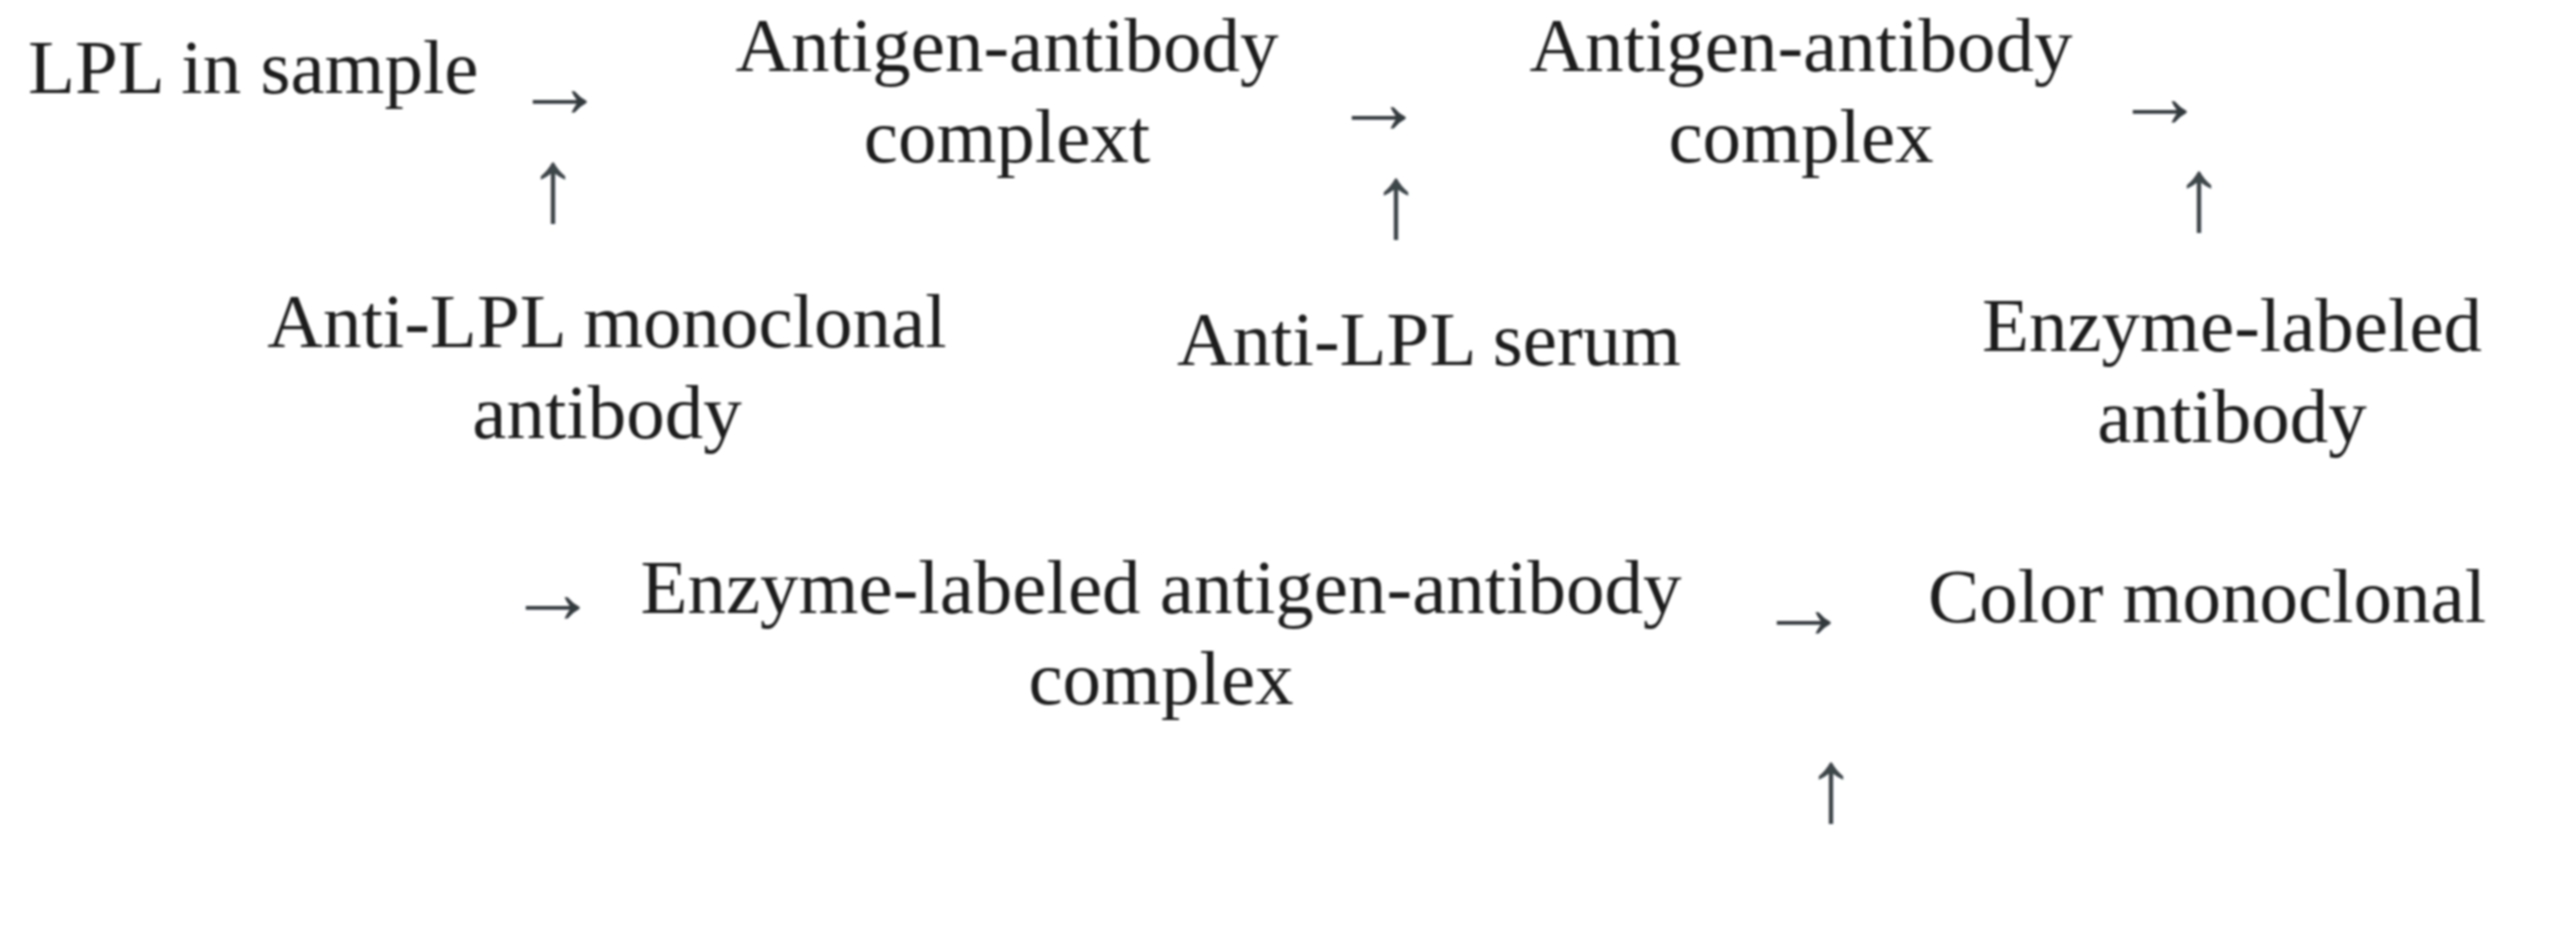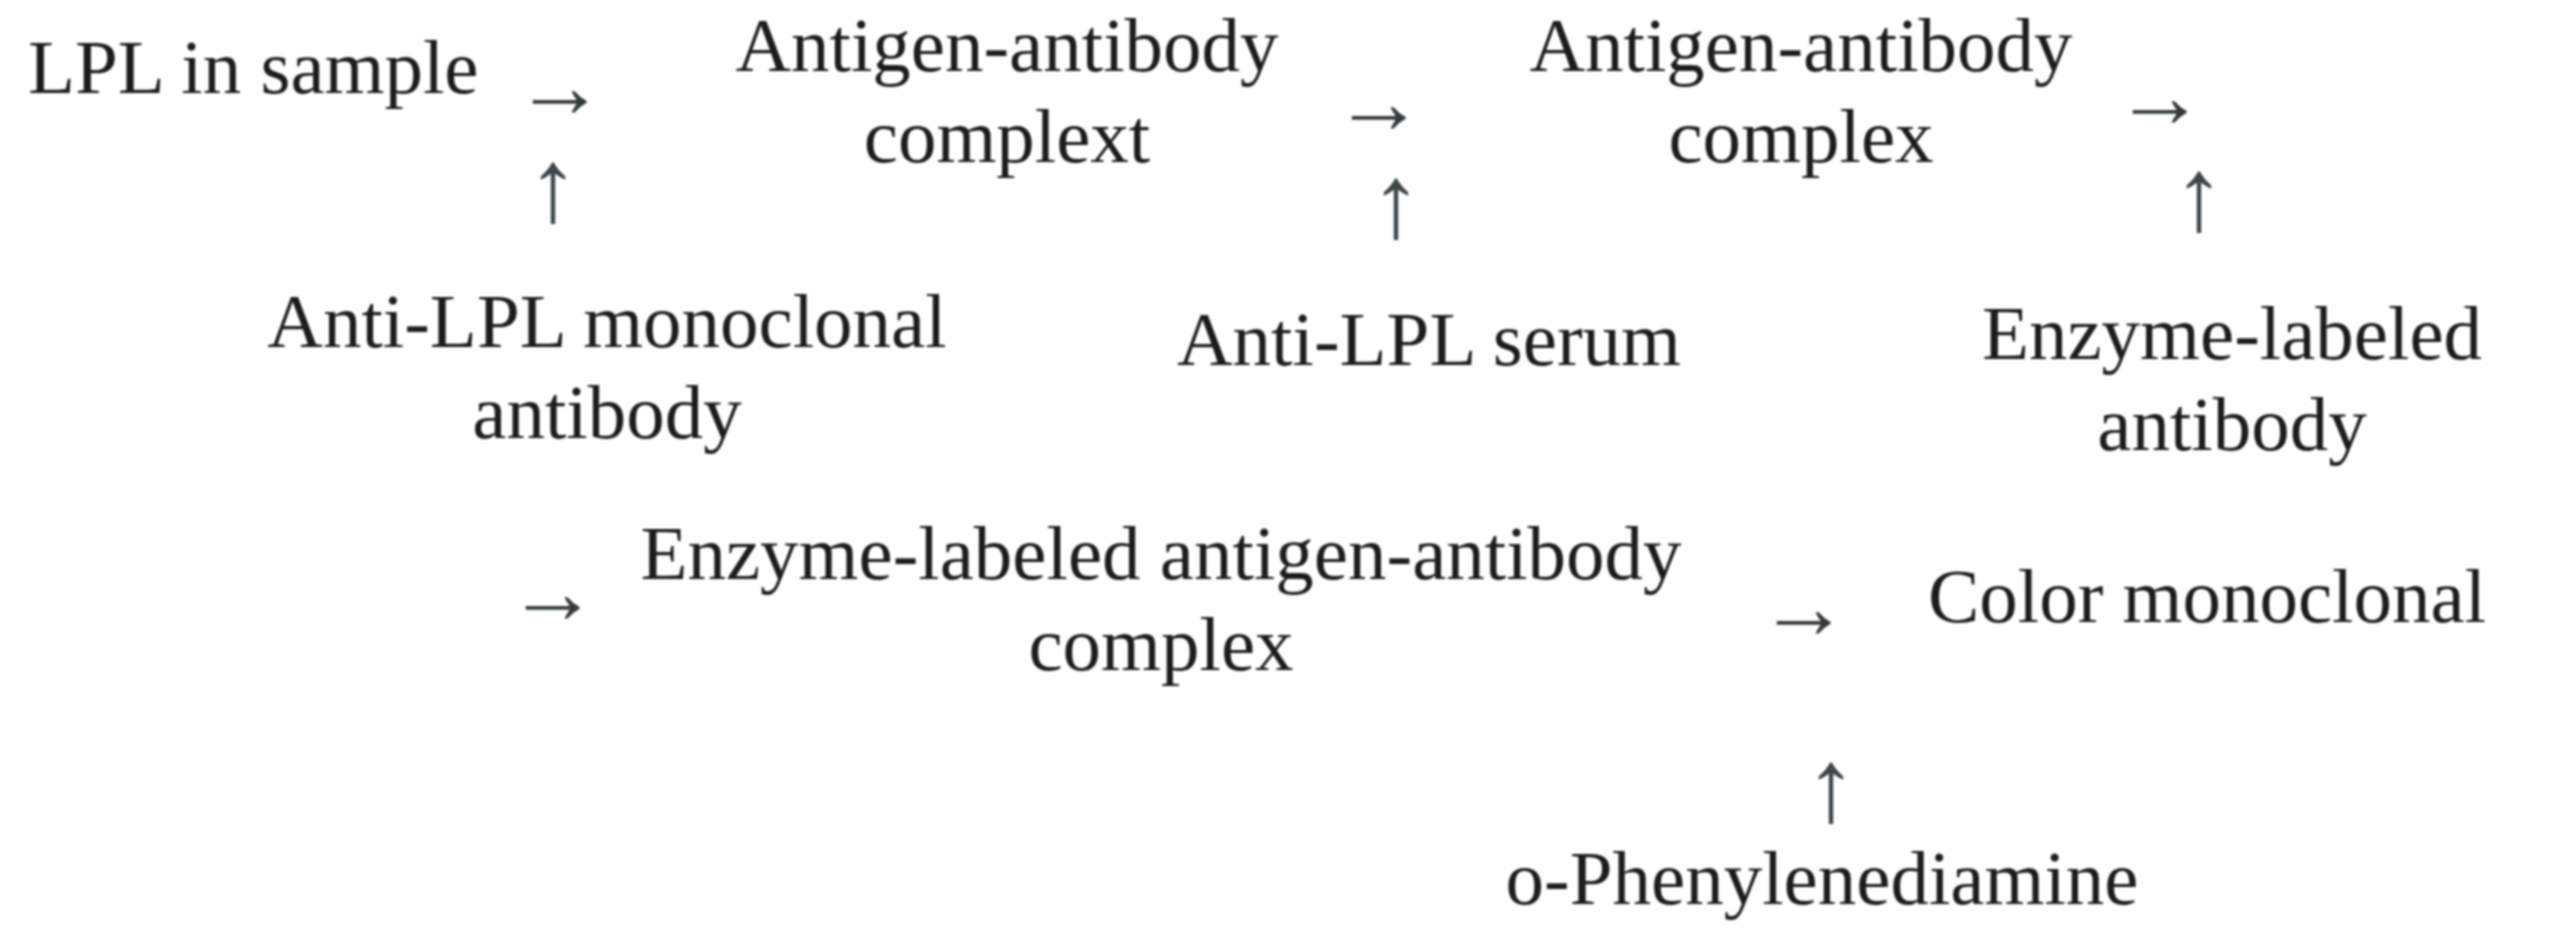--- a/index.html
+++ b/index.html
@@ -52,23 +52,23 @@
   #arrow-r1             { left: 511px;  top: 38px; }
   #complex1             { left: 1007px; top: 0px; }
   #arrow-r2             { left: 1330px; top: 54px; }
   #complex2             { left: 1801px; top: 0px; }
   #arrow-r3             { left: 2111px; top: 48px; }
   #arrow-u1             { left: 522px;  top: 137px; }
   #arrow-u2             { left: 1365px; top: 153px; }
   #arrow-u3             { left: 2168px; top: 146px; }
   #anti-lpl-monoclonal  { left: 607px;  top: 276px; text-align: center; }
   #anti-lpl-serum       { left: 1429px; top: 294px; text-align: right; }
-  #enzyme-labeled-ab    { left: 2232px; top: 288px; }
+  #enzyme-labeled-ab    { left: 2232px; top: 280px; }
   #arrow-r4             { left: 504px;  top: 544px; }
-  #enzyme-complex       { left: 1161px; top: 508px; }
+  #enzyme-complex       { left: 1161px; top: 542px; }
   #arrow-r5             { left: 1755px; top: 559px; }
   #color-development    { left: 2207px; top: 551px; }
   #arrow-u4             { left: 1800px; top: 737px; }
   #o-phenylenediamine   { left: 1822px; top: 833px; }
 </style>
 </head>
 <body>
 
 <div id="canvas">
 
@@ -130,16 +130,15 @@
   <div class="arrow arrow-r" id="arrow-r5">
     <span>→</span>
   </div>
 
   <div class="node centered" id="color-development">Color monoclonal</div>
 
   <div class="arrow arrow-u" id="arrow-u4">
     <span>↑</span>
   </div>
 
-  <div class="node centered" id="o-phenylenediamine">o-Phenylenediamine</div>
 
 </div>
 
 
 </body></html>

